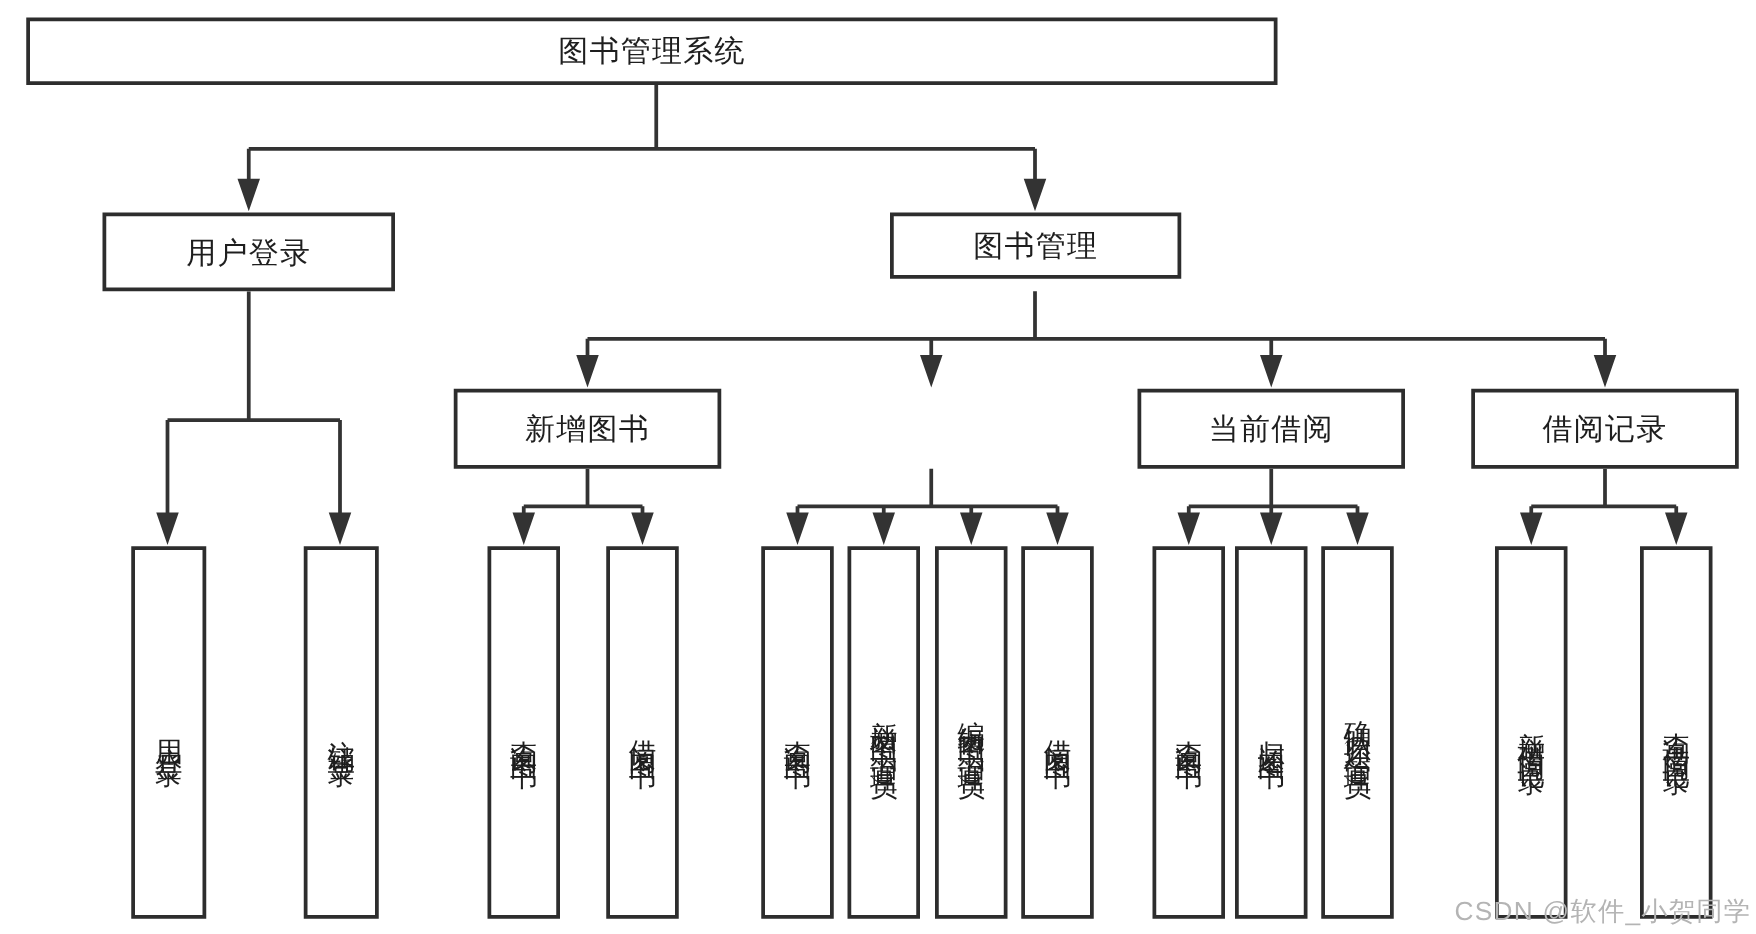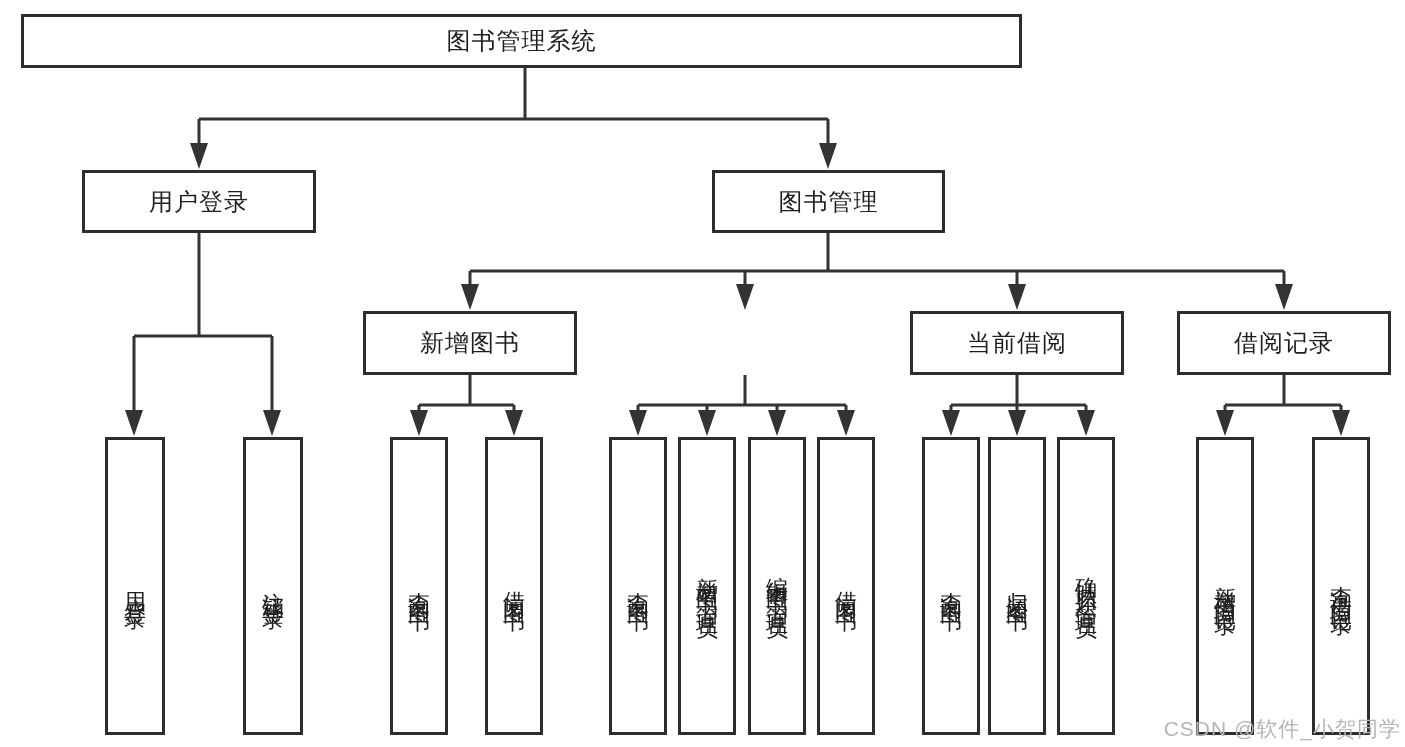--- a/index.html
+++ b/index.html
@@ -96,21 +96,21 @@
       M1332,410 L1350,410 L1341,436 Z"></path>
   </svg>
 
   <div class="box h" style="left:21px;top:14px;width:1001px;height:54px">
     <span>图书管理系统</span>
   </div>
 
   <div class="box h" style="left:82px;top:170px;width:234px;height:63px">
     <span>用户登录</span>
   </div>
-  <div class="box h" style="left:712px;top:170px;width:233px;height:63px">
+  <div class="box h" style="left:712px;top:170px;width:233px;height:53px">
     <span>图书管理</span>
   </div>
 
   <div class="box h" style="left:363px;top:311px;width:214px;height:64px">
     <span>新增图书</span>
   </div>
   <div class="box h" style="left:1177px;top:311px;width:214px;height:64px">
     <span>借阅记录</span>
   </div>
   <div class="box h" style="left:910px;top:311px;width:214px;height:64px">

